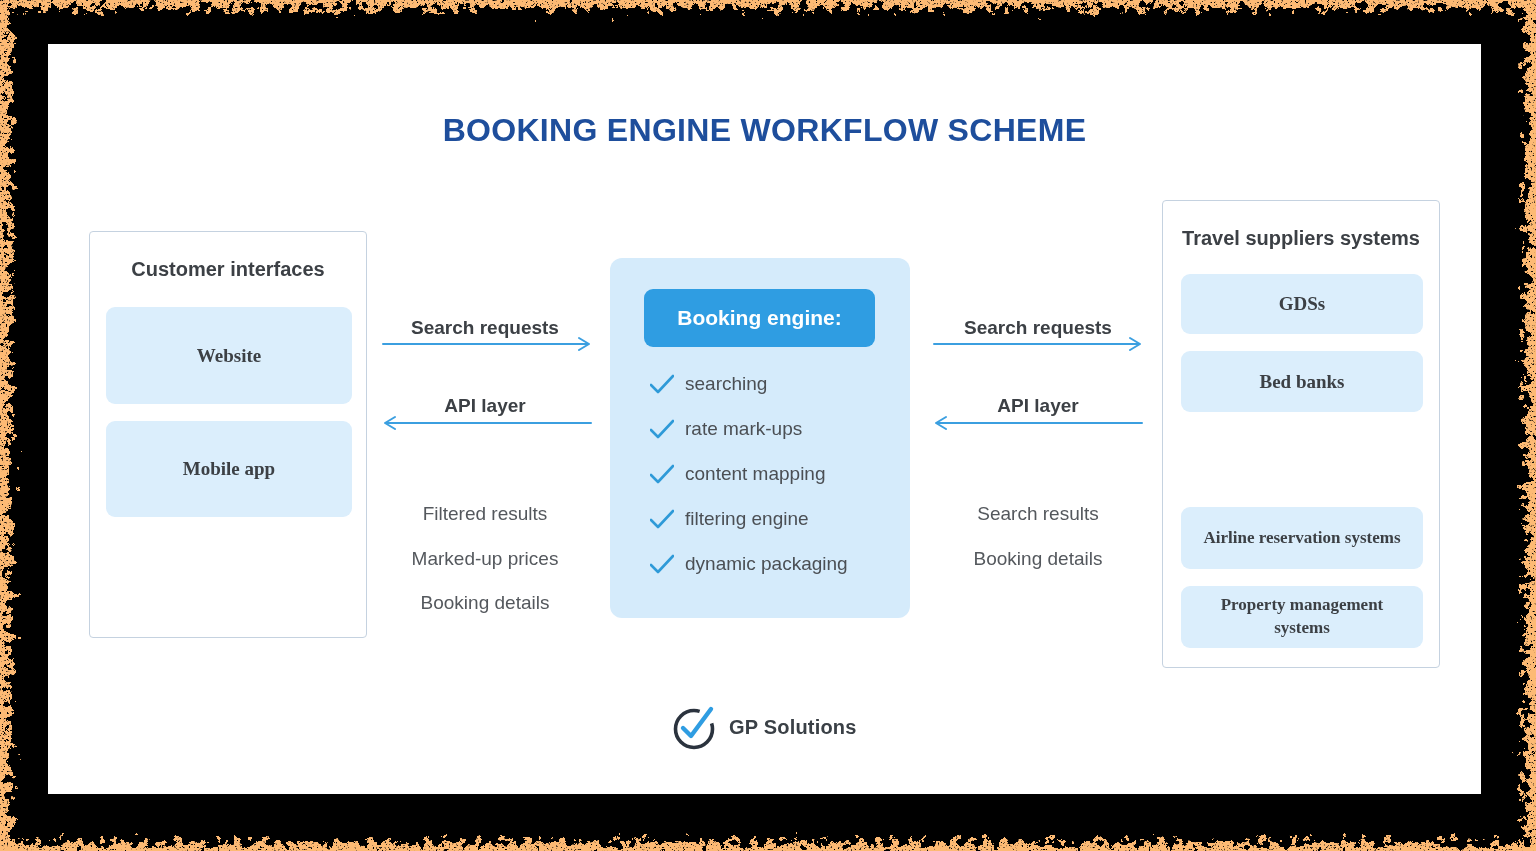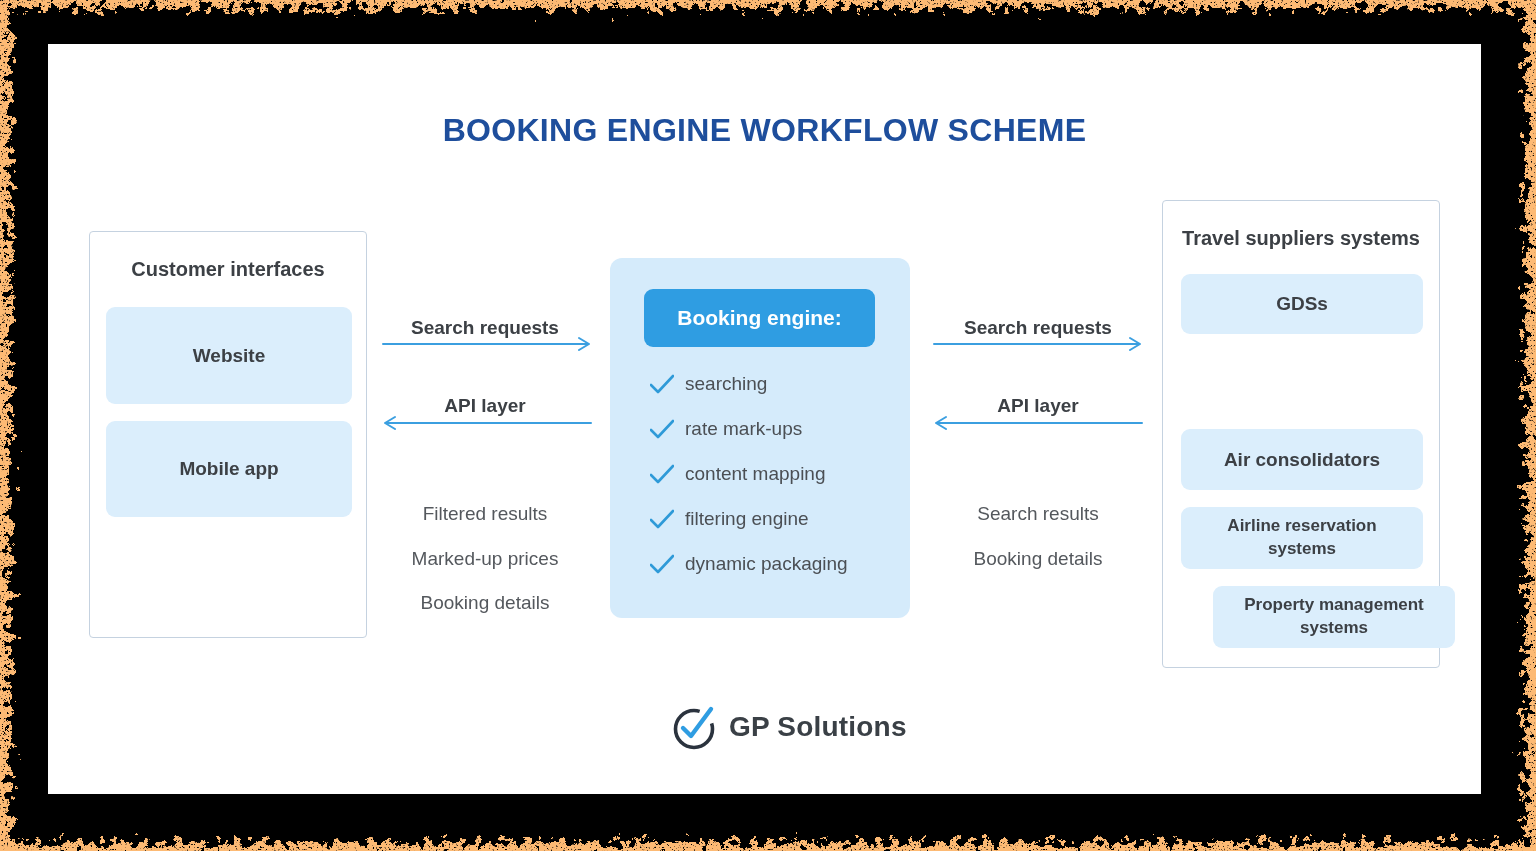--- a/index.html
+++ b/index.html
@@ -24,32 +24,32 @@
     font-size:32px;font-weight:700;letter-spacing:.3px;color:var(--title_blue);}
 
   .panel{position:absolute;background:#fff;border:1px solid var(--panel_border);border-radius:4px;}
   .panel-left{left:41px;top:187px;width:278px;height:407px;}
   .panel-right{left:1114px;top:156px;width:278px;height:468px;}
   .panel-title{position:absolute;top:26px;left:0;width:100%;text-align:center;
     font-size:20px;font-weight:700;color:var(--dark_text);}
 
   .pill{position:absolute;background:var(--pill_fill);border-radius:9px;
     display:flex;align-items:center;justify-content:center;text-align:center;
-    font-size:19px;font-weight:700;color:var(--dark_text);}
+    font-size:19px;font-weight:700;color:var(--dark_text);font-family:Liberation Serif, serif;}
   .pill-sm{font-size:17px;line-height:1.35;padding:0 18px;}
 
   .pl-0{left:16px;top:75px;width:246px;height:97px;}
   .pl-1{left:16px;top:189px;width:246px;height:96px;}
   .pl-2{left:16px;top:302px;width:246px;height:80px;}
 
   .pr-0{left:18px;top:73px;width:242px;height:60px;}
   .pr-1{left:18px;top:150px;width:242px;height:61px;}
   .pr-2{left:18px;top:228px;width:242px;height:61px;}
   .pr-3{left:18px;top:306px;width:242px;height:62px;}
-  .pr-4{left:18px;top:385px;width:242px;height:62px;margin-left:32px;}
+  .pr-4{left:18px;top:385px;width:242px;height:62px;}
 
   .engine-panel{position:absolute;left:562px;top:214px;width:300px;height:360px;
     background:var(--panel_fill);border-radius:12px;}
   .engine-btn{position:absolute;left:34px;top:31px;width:231px;height:58px;
     background:var(--button_blue);border-radius:9px;color:#fff;font-size:21px;font-weight:700;
     display:flex;align-items:center;justify-content:center;}
   .features{position:absolute;left:40px;top:103px;list-style:none;}
   .feature{display:flex;align-items:center;height:45px;font-size:19px;color:#4b4f54;}
   .check-icon{width:24px;height:20px;margin-right:11px;flex:none;}
   .check-icon polyline{fill:none;stroke:var(--check_blue);stroke-width:2.6;
@@ -61,21 +61,21 @@
   .fr-label{left:882px;width:216px;}
   .arrow-svg{position:absolute;height:16px;}
   .arrow-svg line,.arrow-svg polyline{fill:none;stroke:var(--arrow_blue);stroke-width:2;
     stroke-linecap:round;stroke-linejoin:round;}
 
   .logo{position:absolute;left:624px;top:658px;display:flex;align-items:center;gap:9px;}
   .logo-icon{width:48px;height:50px;}
   .logo-icon circle{fill:none;stroke:var(--logo_dark);stroke-width:3.6;}
   .logo-icon polyline{fill:none;stroke:var(--button_blue);stroke-width:4.4;
     stroke-linecap:round;stroke-linejoin:round;}
-  .logo-text{font-size:28px;font-weight:700;color:#3a4046;letter-spacing:.2px;}
+  .logo-text{font-size:20px;font-weight:700;color:#3a4046;letter-spacing:.2px;}
 </style>
 </head>
 <body>
 
 <div class="canvas">
 
   <svg class="frame-svg" viewBox="0 0 1536 851" aria-hidden="true">
     <defs>
       <filter id="rough" x="-8%" y="-8%" width="116%" height="116%">
         <feTurbulence type="fractalNoise" baseFrequency="0.12" numOctaves="4" seed="11" result="n"></feTurbulence>
@@ -161,21 +161,21 @@
     <svg class="arrow-svg" style="left:885px;top:371px" width="210" height="16">
       <line x1="4" y1="8" x2="209" y2="8"></line>
         <polyline points="13,2 3,8 13,14"></polyline>
     </svg>
     <div class="flow-out fr-label" style="top:411px">Search results</div>
     <div class="flow-out fr-label" style="top:456px">Booking details</div>
 
     <section class="panel panel-right">
       <div class="panel-title">Travel suppliers systems</div>
       <div class="pill pr-0">GDSs</div>
-      <div class="pill pr-2">Air consolidators</div>
+      <div class="pill pr-1">Bed banks</div>
       <div class="pill pill-sm pr-3">Airline reservation systems</div>
       <div class="pill pill-sm pr-4">Property management systems</div>
     </section>
 
     <div class="logo">
       <svg class="logo-icon" viewBox="0 0 48 50">
         <circle cx="22" cy="27" r="18.5" pathLength="100" stroke-dasharray="80 15 5"></circle>
         <polyline points="11,26 19,34 39,7"></polyline>
       </svg>
       <span class="logo-text">GP Solutions</span>

